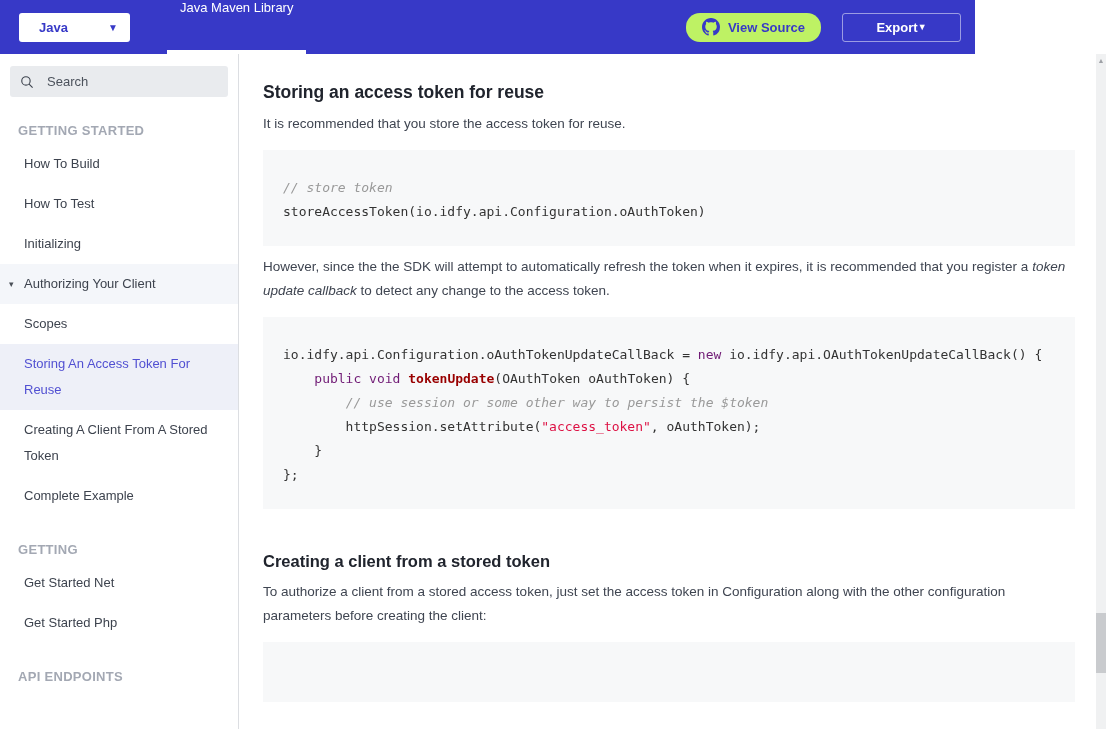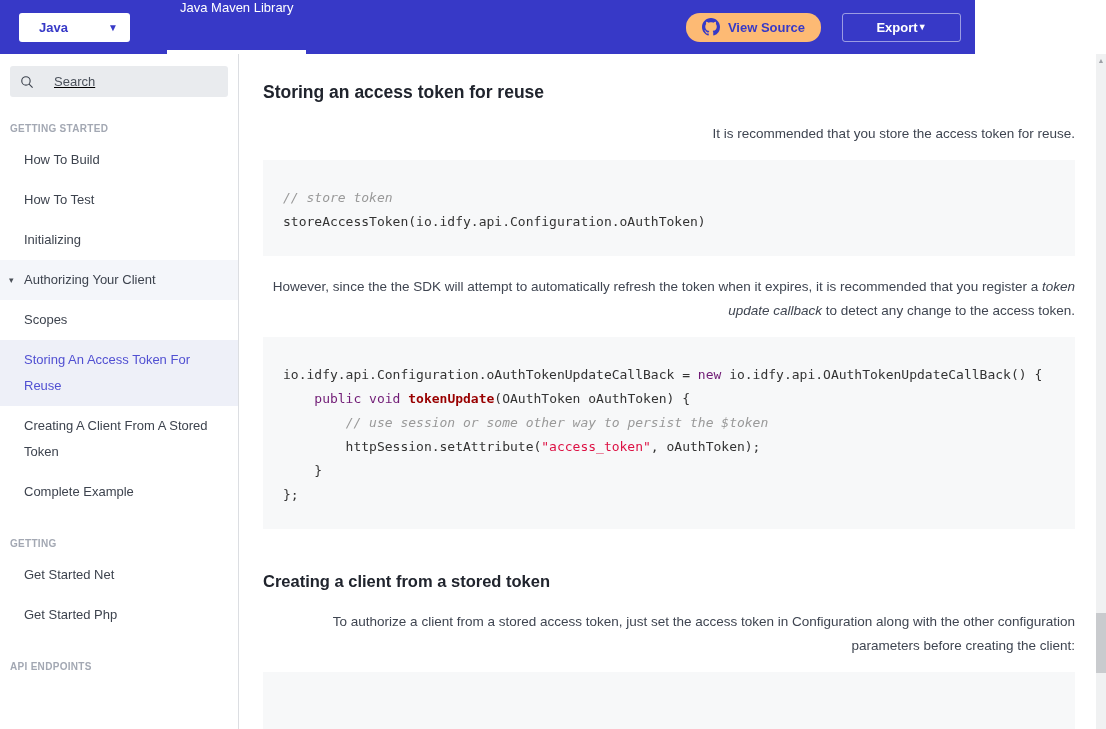--- a/index.html
+++ b/index.html
@@ -11,52 +11,52 @@
   .navbar { position:absolute; left:0; top:0; width:975px; height:54px;
     background:#3739c7; display:flex; align-items:center; }
   .lang-dropdown { margin-left:19px; width:111px; height:29px; background:#fff;
     border:none; border-radius:3px; color:#3739c7; font-weight:bold; font-size:13px;
     display:flex; align-items:center; justify-content:space-between; padding:0 12px 0 20px;
     font-family:inherit; cursor:pointer; }
   .lang-dropdown .caret { font-size:10px; color:#3739c7; }
   .nav-tab { margin-left:37px; height:54px; padding:0 13px; display:flex; 
     color:#fff; font-size:13px; border-bottom:4px solid #fff; cursor:pointer; }
   .nav-spacer { flex:1; }
-  .view-source-btn { height:29px; background:#fdba74; border:none; border-radius:14px;
+  .view-source-btn { height:29px; background:#bef264; border:none; border-radius:14px;
     display:flex; align-items:center; gap:8px; padding:0 16px; color:#3739c7;
     font-size:13px; font-weight:bold; font-family:inherit; cursor:pointer; }
   .export-btn { margin-left:21px; margin-right:14px; height:29px; min-width:119px;
     background:transparent; border:1px solid rgba(255,255,255,0.5); border-radius:3px;
     color:#fff; font-size:13px; font-weight:bold; font-family:inherit; cursor:pointer;
     display:flex; align-items:center; justify-content:center; gap:0; }
   .export-btn .caret { font-size:9px; }
 
   
   .sidebar { position:absolute; left:0; top:54px; width:239px; height:675px;
     background:#fff; border-right:1px solid #dcdee2; overflow:hidden; }
   .search-box { margin:12px 10px 0 10px; height:31px; background:#e9ebee; border-radius:3px;
-    display:flex; align-items:center; padding:0 10px; gap:20px; cursor:text;text-decoration:underline; }
+    display:flex; align-items:center; padding:0 10px; gap:13px; cursor:text; }
   .search-box input { border:none; background:transparent; outline:none; font-size:13px;
     color:#3d434e; width:160px; font-family:inherit; }
   .search-box input::placeholder { color:#4c525c; opacity:1; }
-  .side-heading { margin:26px 0 6px 0; padding:0 10px; color:#a3a8b3; font-size:10px;
+  .side-heading { margin:26px 0 6px 0; padding:0 18px; color:#a3a8b3; font-size:13px;
     font-weight:bold; letter-spacing:.3px; }
   .side-item { position:relative; padding:7px 10px 7px 24px; font-size:13px; line-height:26px;
     color:#3d434e; cursor:pointer; }
   .side-item.highlight { background:#f4f6fa; }
   .side-item.active { background:#eef0f8; color:#5150d2; }
   .side-item .tri { position:absolute; left:9px; top:7px; font-size:9px; color:#4b5058;
     line-height:26px; }
 
   
   .content { position:absolute; left:239px; top:54px; width:836px; height:675px;
     padding-left:24px; overflow:hidden; }
   .content h1 { margin-top:28px; font-size:17.5px; color:#20242d; font-weight:bold; }
   .content h2 { margin-top:43px; font-size:16.5px; color:#20242d; font-weight:bold; }
-  .content p  { margin-top:19px; font-size:13.5px; line-height:24px; color:#3f4551;text-align:right; }
+  .content p  { margin-top:9px; font-size:13.5px; line-height:24px; color:#3f4551; }
   .content p em { font-style:italic; }
   .content pre { margin-top:14px; background:#f7f8f9; padding:26px 20px 22px 20px;
     font-family:"DejaVu Sans Mono","Liberation Mono",monospace; font-size:13px;
     line-height:24px; color:#333; white-space:pre; overflow:hidden; }
   .content pre.partial { height:60px; }
   .code-line { min-height:24px; }
   .com { color:#999; font-style:italic; }
   .kw  { color:#701a75; font-weight:normal; }
   .fn  { color:#900; font-weight:bold; }
   .str { color:#d14; }

